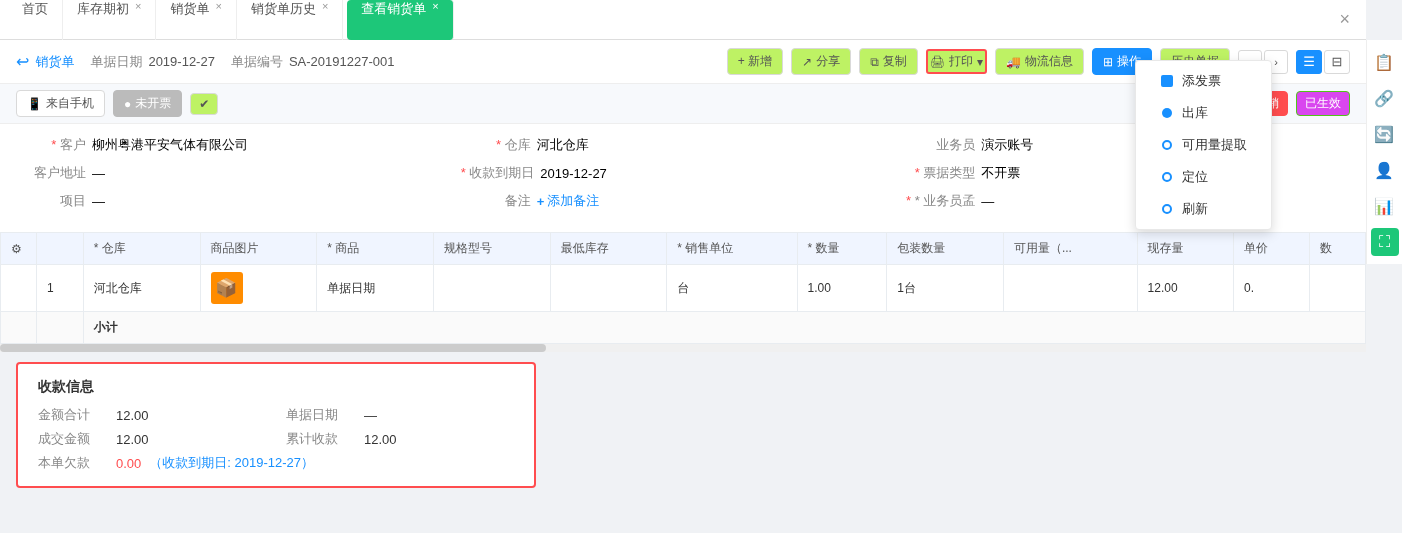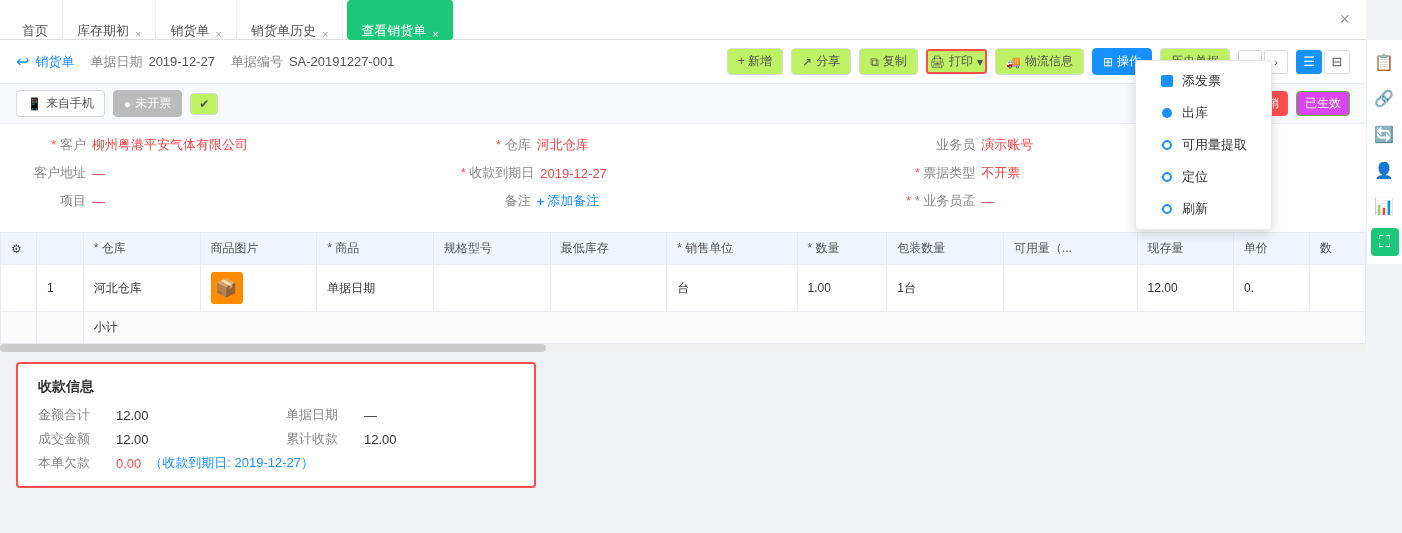--- a/index.html
+++ b/index.html
@@ -4,21 +4,21 @@
   <style>
     * { box-sizing: border-box; margin: 0; padding: 0; }
     body { font-family: "Microsoft YaHei", "PingFang SC", sans-serif; font-size: 13px; background: #f0f2f5; color: #333; }
 
     
     .tab-bar {
       display: flex; align-items: center; background: #fff; border-bottom: 1px solid #ddd;
       height: 40px; padding: 0 8px; position: relative;
     }
     .tab-item {
-      display: flex; align-items: flex-end; padding: 0 14px; height: 40px; cursor: pointer;
+      display: flex; align-items: flex-start; padding: 0 14px; height: 40px; cursor: pointer;
       font-size: 13px; color: #555; border-right: 1px solid #eee; white-space: nowrap;
     }
     .tab-item .tab-close { margin-left: 6px; color: #999; font-size: 11px; cursor: pointer; }
     .tab-item.highlight { background: #1dc779; color: #fff; border-radius: 4px; margin: 0 4px; }
     .tab-item.highlight .tab-close { color: #fff; }
     .tab-bar-close { margin-left: auto; font-size: 18px; color: #999; cursor: pointer; padding: 0 8px; }
 
     
     .doc-header {
       display: flex; align-items: center; background: #fff; padding: 8px 16px;
@@ -48,35 +48,35 @@
     .btn-status { padding: 3px 8px; border-radius: 3px; font-size: 12px; }
     .btn-status.sold { background: #ff4d4f; color: #fff; border: 1px solid #ff4d4f; border-radius: 4px; }
     .btn-status.effective { background: #d946ef; color: #fff; border: 1px solid #52c41a; border-radius: 4px; }
 
     
     .form-section { background: #fff; padding: 12px 16px; }
     .form-row { display: flex; align-items: center; gap: 0; margin-bottom: 10px; flex-wrap: wrap; }
     .field-group { display: flex; align-items: center; gap: 6px; flex: 1; min-width: 250px; }
     .field-label { color: #888; white-space: nowrap; min-width: 70px; text-align: right; }
     .field-label.required::before { content: "* "; color: #ff4d4f; }
-    .field-value { color: #ef4444; text-align: center; }
+    .field-value { color: #000000; text-align: center; }
     .add-note { color: #1890ff; cursor: pointer; display: flex; align-items: center; gap: 3px; }
     .add-note::before { content: "+"; font-weight: bold; }
 
     
     .table-container { background: #fff; overflow-x: auto; }
     .data-table { width: 100%; border-collapse: collapse; font-size: 12px; }
     .data-table th {
       background: #f0f5ff; padding: 7px 10px; text-align: left; border: 1px solid #e8ecf0;
       white-space: nowrap; font-weight: 500; color: #555;
     }
     .data-table td { padding: 7px 10px; border: 1px solid #e8ecf0; white-space: nowrap; }
     .data-table tr:nth-child(even) td { background: #fafafa; }
     .settings-col { width: 36px; text-align: center; }
-    .subtotal-row td { background: #f7f9fc; font-weight: 400; margin-left: 48px; }
+    .subtotal-row td { background: #f7f9fc; font-weight: 700; margin-left: 48px; }
 
     
     .payment-section {
       background: #fff; border: 2px solid #ff4d4f; border-radius: 4px;
       margin: 10px 16px; padding: 14px 20px; max-width: 520px;
     }
     .payment-title { font-weight: bold; font-size: 14px; margin-bottom: 10px; }
     .payment-grid { display: grid; grid-template-columns: 1fr 1fr; gap: 6px 20px; }
     .payment-row { display: flex; align-items: center; gap: 8px; }
     .payment-label { color: #888; min-width: 70px; }

